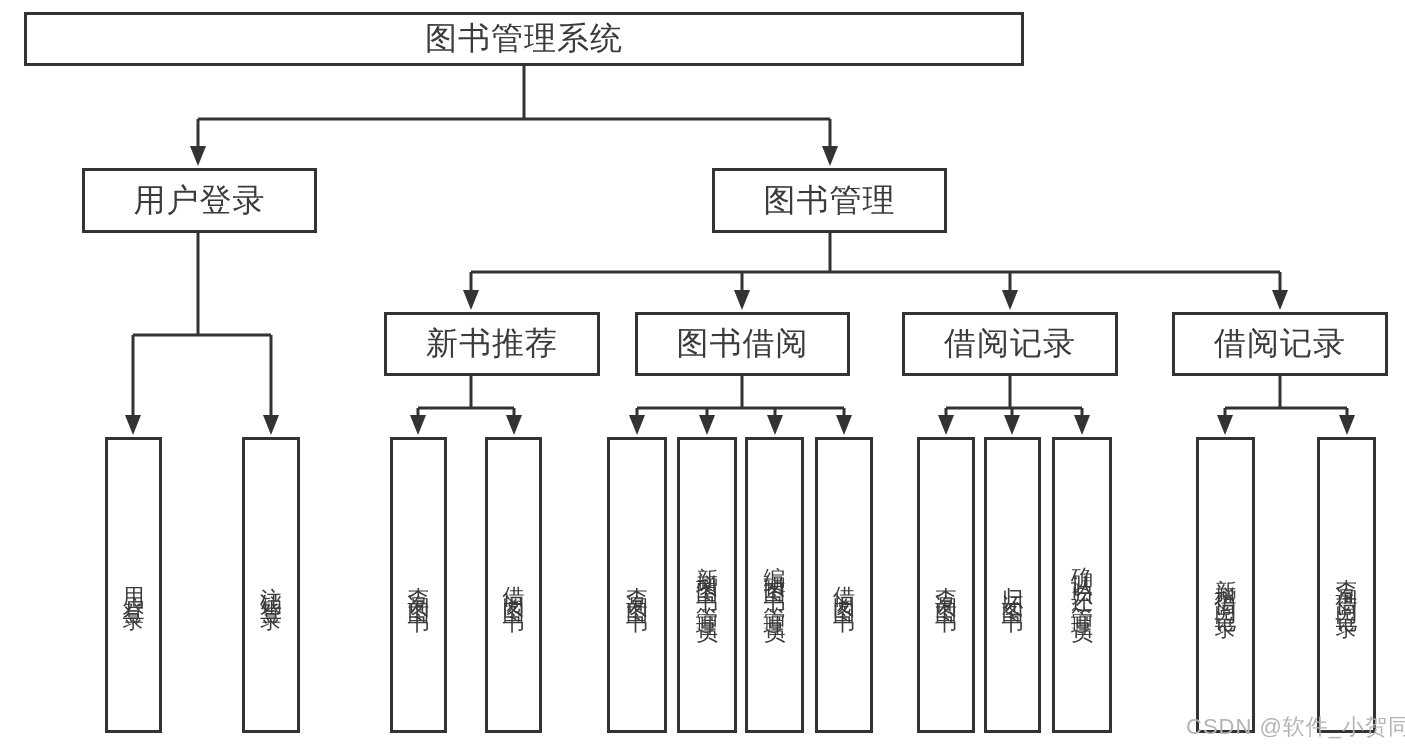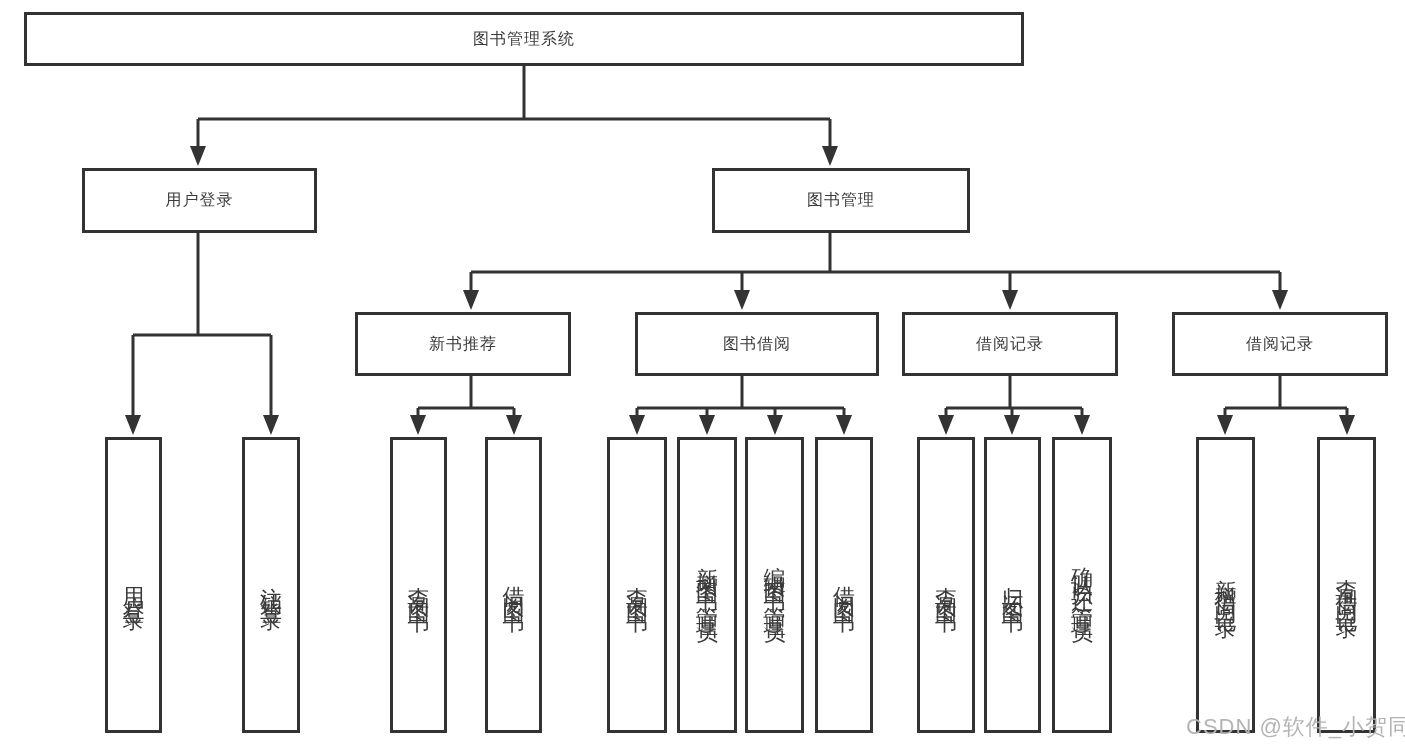--- a/index.html
+++ b/index.html
@@ -16,21 +16,21 @@
   .node{
     position:absolute;
     box-sizing:border-box;
     background:#ffffff;
     border:3px solid #333333;
     color:#3b3b3b;
     display:flex;align-items:center;justify-content:center;
     z-index:2;
     text-align:center;
   }
-  .node.h{font-size:16px;letter-spacing:1px;}
+  .node.h{font-size:32px;letter-spacing:1px;}
   .node.v{font-size:22px;}
   .node.v .vtext{
     writing-mode:vertical-rl;
     text-orientation:mixed;
     letter-spacing:8px;
     line-height:1.1;
     white-space:nowrap;
   }
   .watermark{
     position:absolute;
@@ -109,28 +109,28 @@
       <polygon points="1339,415 1355,415 1347,435"></polygon>
   </svg>
 
   <div class="node h" style="left:24px;top:12px;width:1000px;height:54px">
     <span>图书管理系统</span>
   </div>
 
   <div class="node h" style="left:82px;top:168px;width:235px;height:65px">
     <span>用户登录</span>
   </div>
-  <div class="node h" style="left:712px;top:168px;width:258px;height:65px">
+  <div class="node h" style="left:712px;top:168px;width:235px;height:65px">
     <span>图书管理</span>
   </div>
 
-  <div class="node h" style="left:355px;top:312px;width:216px;height:64px">
+  <div class="node h" style="left:384px;top:312px;width:216px;height:64px">
     <span>新书推荐</span>
   </div>
-  <div class="node h" style="left:635px;top:312px;width:244px;height:64px">
+  <div class="node h" style="left:635px;top:312px;width:215px;height:64px">
     <span>图书借阅</span>
   </div>
   <div class="node h" style="left:902px;top:312px;width:216px;height:64px">
     <span>借阅记录</span>
   </div>
   <div class="node h" style="left:1172px;top:312px;width:216px;height:64px">
     <span>借阅记录</span>
   </div>
 
   <div class="node v" style="left:105px;top:437px;width:57px;height:296px">

